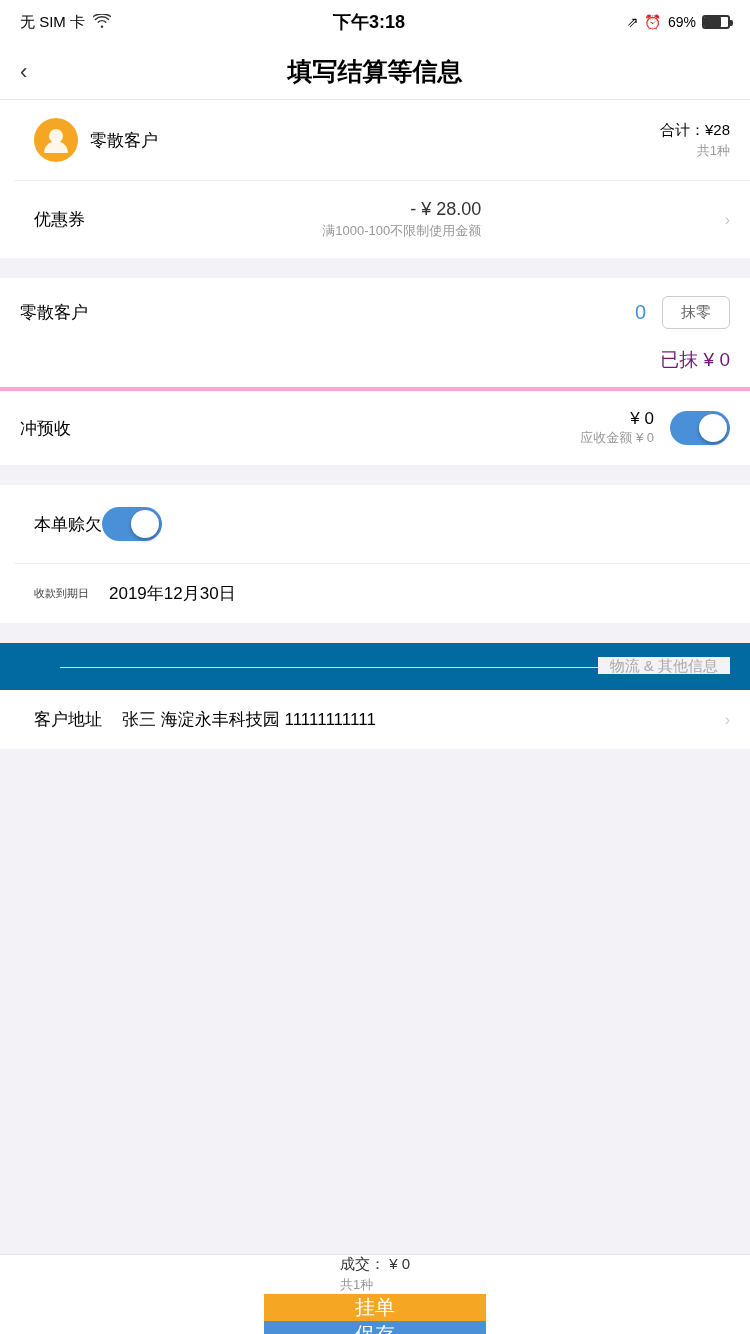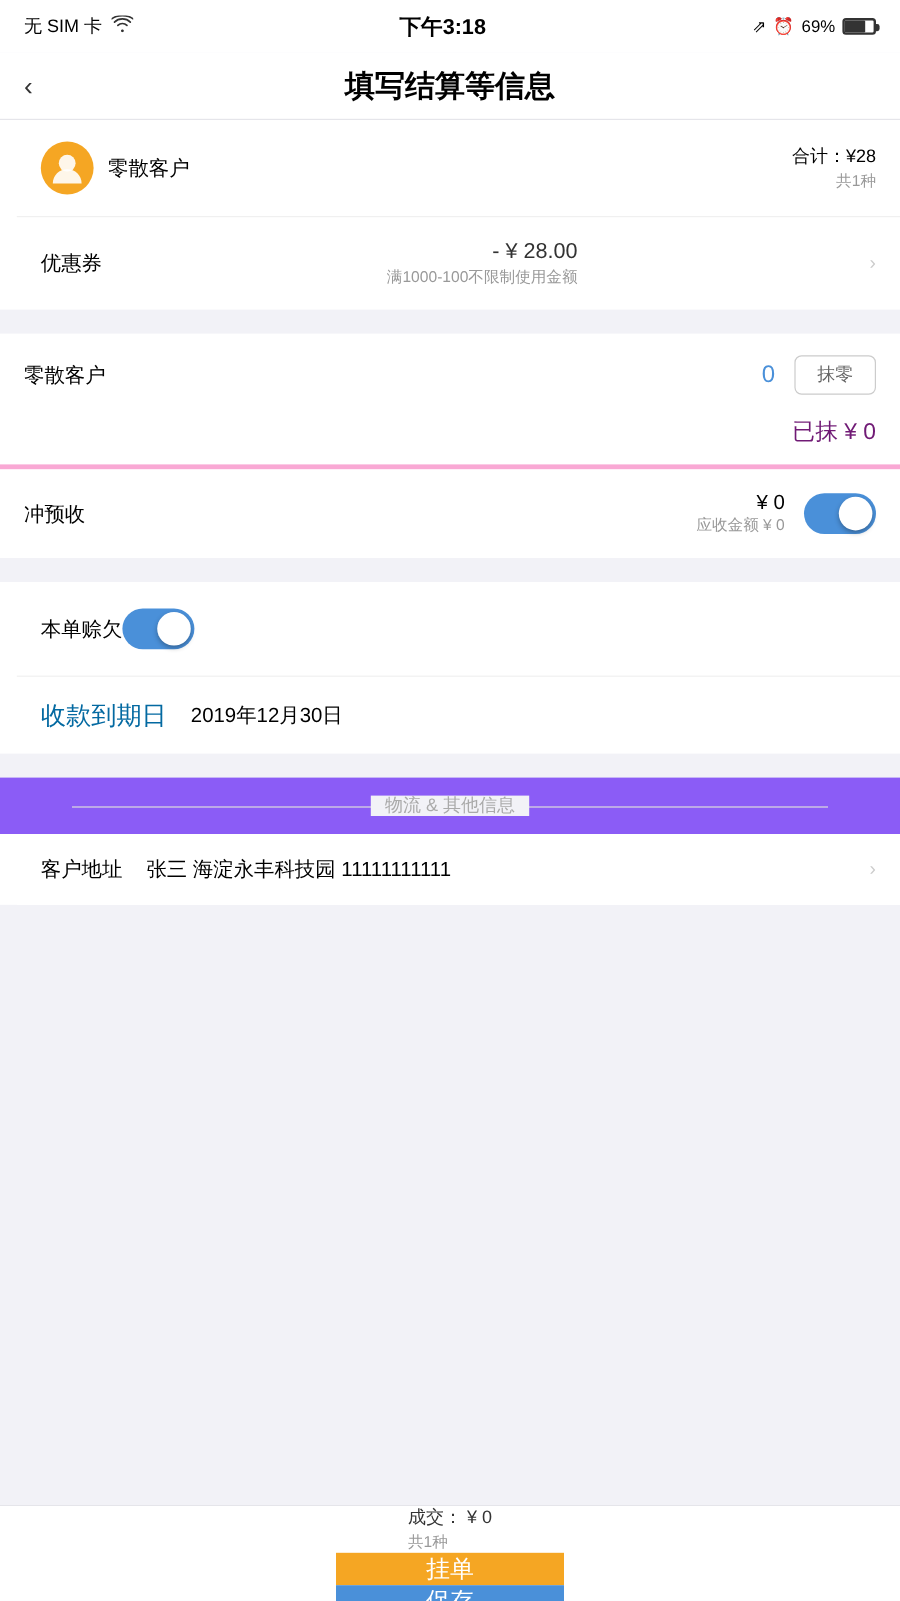--- a/index.html
+++ b/index.html
@@ -170,33 +170,33 @@
       align-items: center;
     }
 
     
     .due-row {
       padding: 18px 20px;
       display: flex;
       align-items: center;
       border-top: 1px solid #f0f0f0;
     }
-    .due-label { font-size: 21px; color: #0369a1; margin-right: 20px; }
+    .due-label { font-size: 11px; color: #404040; margin-right: 20px; }
     .due-date { font-size: 17px; color: #000; }
 
     
     .divider-section {
       background: #f2f2f7;
       height: 10px;
     }
 
     
     .logistics-header {
-      background: #8b5cf6;
-      text-align: center;
+      background: #0369a1;
+      text-align: right;
       padding: 14px 20px;
       position: relative;
     }
     .logistics-text {
       font-size: 15px;
       color: #aaa;
       background: #f2f2f7;
       position: relative;
       z-index: 1;
       padding: 0 12px;
@@ -240,21 +240,21 @@
       flex-direction: column;
     }
     .bottom-info {
       padding: 0 20px;
       flex: 1;
     }
     .bottom-deal { font-size: 15px; color: #333; }
     .bottom-count { font-size: 13px; color: #999; margin-top: 2px; }
     .bottom-btn {
       height: 80px;
-      width: 190px;
+      width: 222px;
       border: none;
       font-size: 20px;
       font-weight: 500;
       color: #fff;
       cursor: pointer;
       display: flex; align-items: center; justify-content: center;
     }
     .btn-hold { background: #f5a623; }
     .btn-save { background: #4a90d9; }
   </style>

